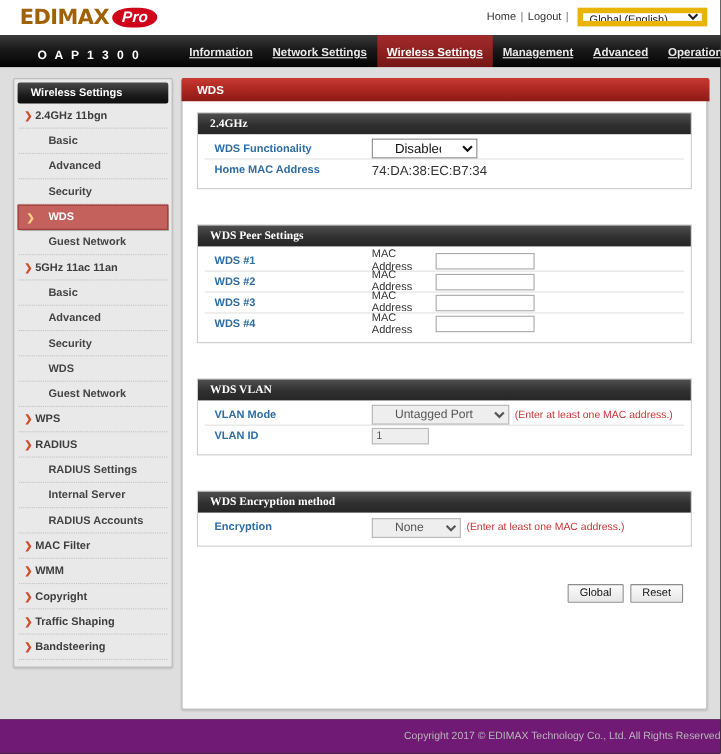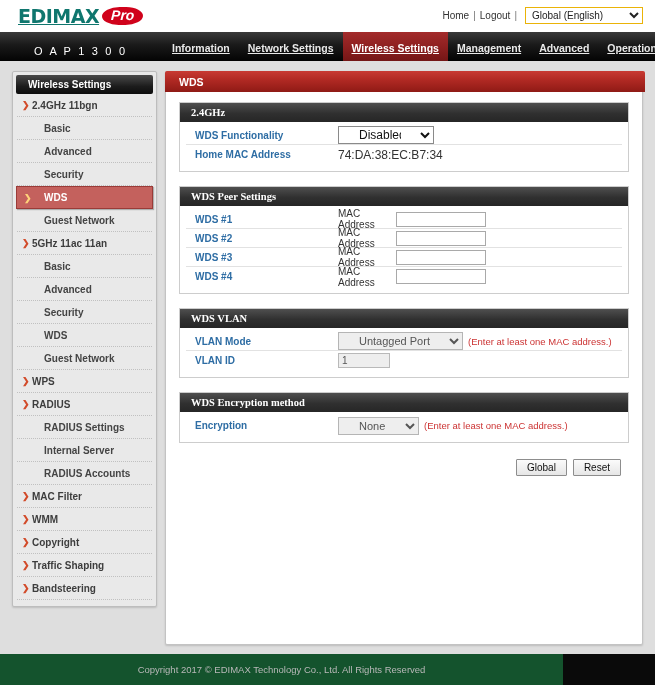--- a/index.html
+++ b/index.html
@@ -22,22 +22,21 @@
     background: #ffffff;
     border-radius: 0 0 0 0;
   }
   .logo {
     position: absolute; left: 18px; top: 4px;
     height: 24px; display: flex; align-items: center;
   }
   .logo-text {
     font-family: "DejaVu Sans", sans-serif;
     font-weight: bold; font-size: 19px; letter-spacing: -0.5px;
-    color: #0f766e;
-    text-decoration: underline;
+    color: #a16207;
   }
   .logo-pro {
     margin-left: 3px;
     background: #d0021b;
     color: #fff;
     font-style: italic; font-weight: bold;
     font-size: 14px;
     padding: 1px 9px 2px 9px;
     border-radius: 50% / 60%;
     transform: skewX(-3deg);
@@ -49,36 +48,36 @@
     font-size: 10px; color: #333;
   }
   .hdr-right a { color: #333; text-decoration: none; }
   .hdr-sep { color: #777; }
   .lang-select {
     margin-left: 4px;
     font-family: "Liberation Sans", sans-serif;
     font-size: 10px;
     height: 17px;
     width: 118px;
-    border: 1px solid #eab308;
+    border: 5px solid #eab308;
     background: #fff;
     color: #222;
     padding: 0 2px;
   }
 
   
   .navbar {
     position: absolute; left: 0; top: 32px; width: 655px; height: 29px;
     background: linear-gradient(to bottom, #3a3a3a 0%, #1a1a1a 45%, #050505 100%);
     border-bottom: 1px solid #000;
   }
   .model {
     position: absolute; left: 34px; top: 0; height: 37px;
     display: flex; align-items: center;
-    color: #ffffff; font-weight: normal; font-size: 11px; letter-spacing: 2.2px;
+    color: #ffffff; font-weight: bold; font-size: 11px; letter-spacing: 2.2px;
   }
   .navitems {
     position: absolute; left: 163px; top: 0; height: 29px;
     display: flex; align-items: stretch;
   }
   .navitem {
     display: flex; align-items: center;
     padding: 16px 9px;
     color: #e9e9e9; font-size: 10.5px; font-weight: bold;
     white-space: nowrap;
@@ -158,21 +157,21 @@
     background: linear-gradient(to bottom, #c83a33 0%, #b22a24 40%, #8f1a15 100%);
     color: #ffffff;
     font-size: 10.5px; font-weight: bold;
     display: flex; align-items: center;
     padding-left: 14px;
     border-radius: 2px 2px 0 0;
   }
   .panel-inner { padding: 30px 13px 0 13px; }
 
   
-  .section { margin-bottom: 14px; border: 1px solid #cdcdcd; background: #fff; }
+  .section { margin-bottom: 32px; border: 1px solid #cdcdcd; background: #fff; }
   .section-title {
     height: 19px;
     background: linear-gradient(to bottom, #4f4f4f 0%, #303030 55%, #262626 100%);
     color: #ffffff;
     font-family: "Liberation Serif", serif;
     font-size: 10.5px; font-weight: bold;
     display: flex; align-items: center;
     padding-left: 11px;
   }
   .section-body { padding: 4px 6px 7px 6px; }
@@ -238,23 +237,23 @@
     color: #111;
     background: linear-gradient(to bottom, #fbfbfb 0%, #e6e6e6 100%);
     border: 1px solid #8d8d8d;
     padding: 2px 10px;
     cursor: pointer;
     border-radius: 1px;
   }
 
   
   .footer {
-    position: absolute; left: 0; bottom: 0; width: 563px; height: 31px;
-    background: #14532d;
-    display: flex; align-items: center; justify-content: center;
+    position: absolute; left: 0; bottom: 0; width: 655px; height: 31px;
+    background: #701a75;
+    display: flex; align-items: center; justify-content: flex-end;
     color: #b8b8b8; font-size: 9.5px;
   }
 </style>
 </head>
 <body>
 
 <div id="page">
 
   <div class="logobar">
     <div class="logo">

